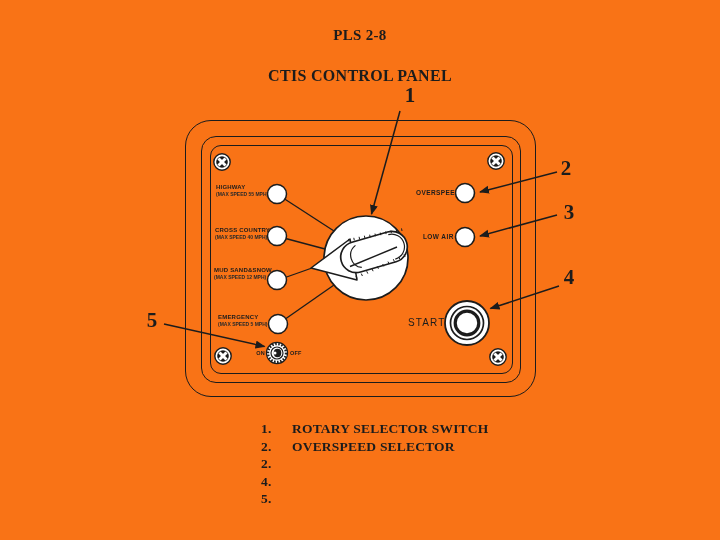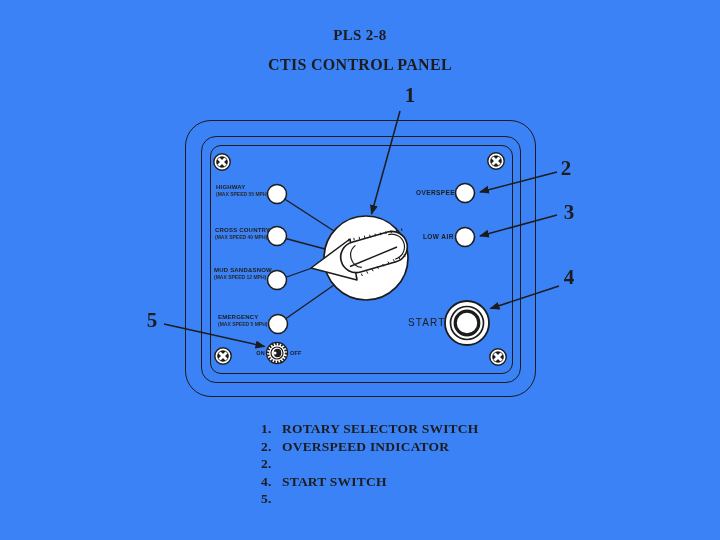--- a/index.html
+++ b/index.html
@@ -1,22 +1,22 @@
 <!DOCTYPE html>
 <html><head>
 <meta charset="utf-8">
 <style>
   html,body{margin:0;padding:0;background:#fff;}
-  #page{position:relative;width:720px;height:540px;background:#3b82f6;overflow:hidden;
+  #page{position:relative;width:720px;height:540px;background:#f97316;overflow:hidden;
         font-family:"Liberation Sans",sans-serif;color:#1c1c1c;}
   .abs{position:absolute;}
   
   .title1{left:0;top:27px;width:720px;text-align:center;
           font-family:"Liberation Serif",serif;font-weight:bold;font-size:15px;letter-spacing:.3px;}
-  .title2{left:0;top:56px;width:720px;text-align:center;
+  .title2{left:0;top:67px;width:720px;text-align:center;
           font-family:"Liberation Serif",serif;font-weight:bold;font-size:16px;letter-spacing:.3px;}
   
   .bez{position:absolute;border:1.5px solid #1c1c1c;background:transparent;}
   .bez.outer{left:185px;top:120px;width:349px;height:275px;border-radius:26px;}
   .bez.mid{left:201px;top:136px;width:318px;height:245px;border-radius:15px;}
   .bez.face{left:210px;top:145px;width:301px;height:227px;border-radius:11px;}
   
   .pos-group{width:70px;}
   .pos-label{font-size:6px;font-weight:bold;letter-spacing:.2px;line-height:7px;white-space:nowrap;}
   .pos-sub{font-size:5px;font-weight:bold;letter-spacing:0px;line-height:6px;white-space:nowrap;color:#2a2a2a;}
@@ -24,21 +24,21 @@
   .start-label{font-size:10px;font-weight:normal;letter-spacing:1.1px;white-space:nowrap;}
   .onoff{font-size:5.5px;font-weight:bold;letter-spacing:.2px;white-space:nowrap;}
   
   .callout{font-family:"Liberation Serif",serif;font-weight:bold;font-size:21px;line-height:22px;
            width:26px;text-align:center;}
   
   .legend{left:261px;top:420px;width:300px;}
   .legend-row{display:flex;font-family:"Liberation Serif",serif;font-weight:bold;
               font-size:13.5px;line-height:17.5px;letter-spacing:.2px;}
   .legend-num{width:15px;flex:none;}
-  .legend-label{margin-left:6px;white-space:nowrap;}
+  .legend-label{margin-left:16px;white-space:nowrap;}
   svg.overlay{position:absolute;left:0;top:0;width:720px;height:540px;}
 </style>
 </head>
 <body>
 
 <div id="page">
 
   <div class="abs title1">PLS 2-8</div>
   <div class="abs title2">CTIS CONTROL PANEL</div>
 
@@ -77,28 +77,27 @@
   <div class="abs callout" style="left:556px;top:266px;">4</div>
   <div class="abs callout" style="left:139px;top:309px;">5</div>
 
   <div class="abs legend">
     <div class="legend-row">
       <span class="legend-num">1.</span>
       <span class="legend-label">ROTARY SELECTOR SWITCH</span>
     </div>
     <div class="legend-row">
       <span class="legend-num">2.</span>
-      <span class="legend-label">OVERSPEED INDICATOR</span>
+      <span class="legend-label">OVERSPEED SELECTOR</span>
     </div>
     <div class="legend-row">
       <span class="legend-num">2.</span>
     </div>
     <div class="legend-row">
       <span class="legend-num">4.</span>
-      <span class="legend-label">START SWITCH</span>
     </div>
     <div class="legend-row">
       <span class="legend-num">5.</span>
     </div>
   </div>
 
   <svg class="overlay" viewBox="0 0 720 540">
     <defs>
       <marker id="ah" markerUnits="userSpaceOnUse" markerWidth="11" markerHeight="9" refX="9" refY="4" orient="auto">
         <path d="M0,0 L10,4 L0,8 Z" fill="#1c1c1c"></path>

